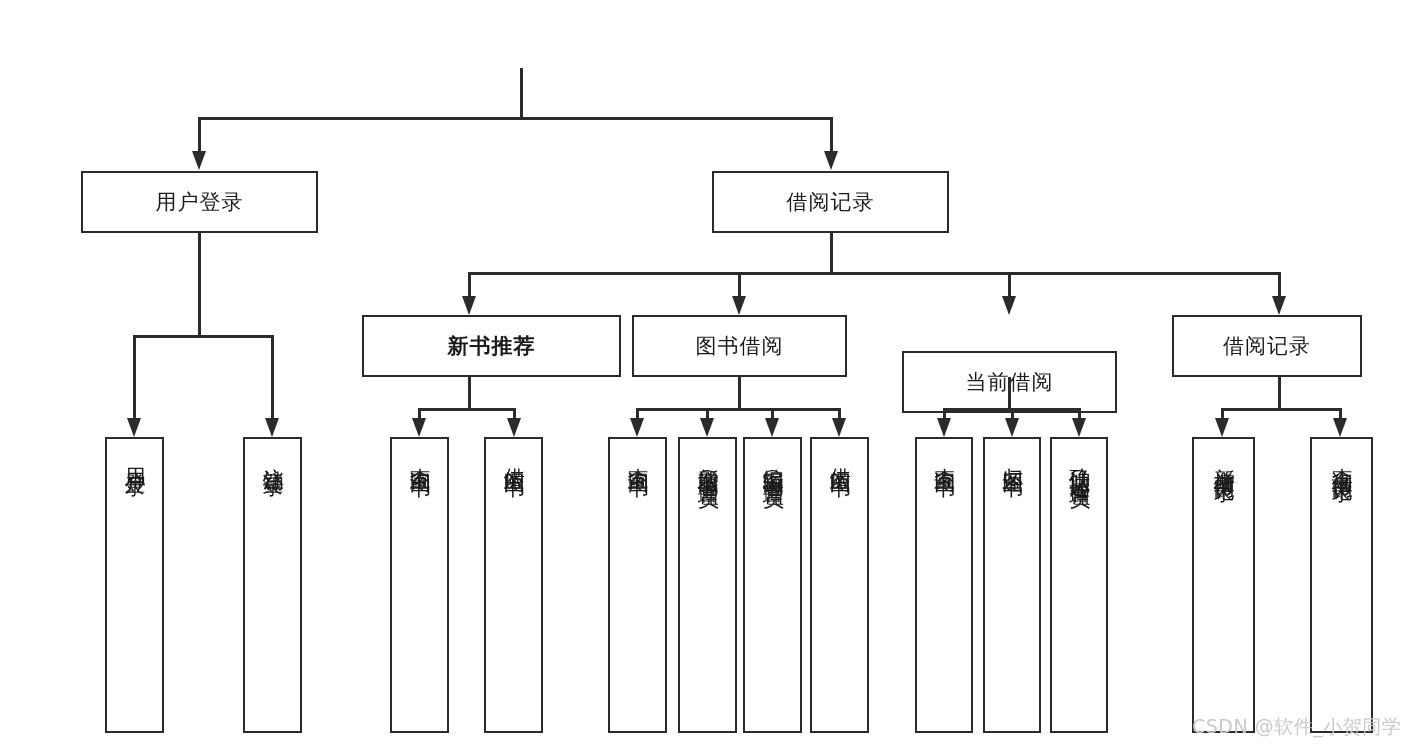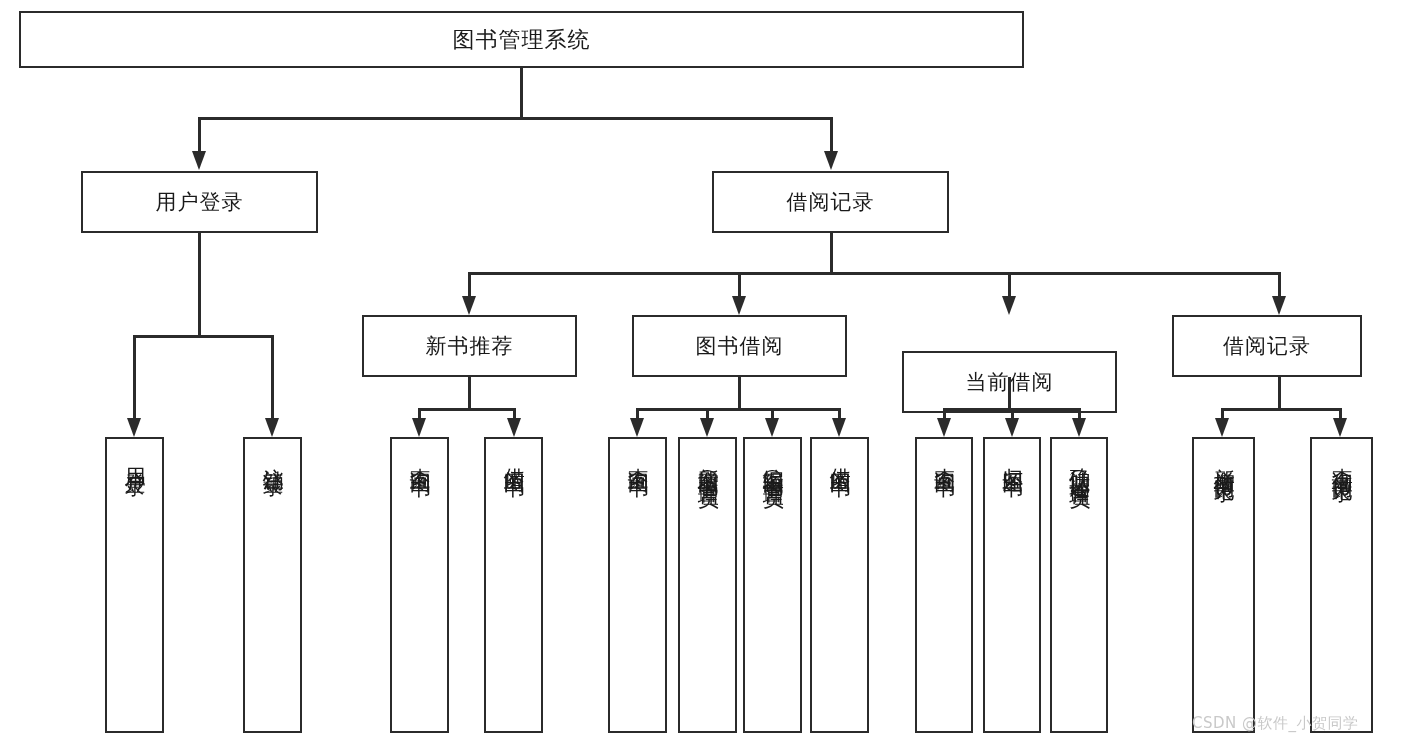--- a/index.html
+++ b/index.html
@@ -60,35 +60,32 @@
   .arrow{
     position:absolute;
     width:0;height:0;
     border-left:7.5px solid transparent;
     border-right:7.5px solid transparent;
     border-top:19px solid #2b2b2b;
   }
   
   .watermark{
     position:absolute;
-    font-size:15px;
+    font-size:19px;
     color:#c9c9c9;
     white-space:nowrap;
     letter-spacing:.5px;
     pointer-events:none;
   }
 </style>
 </head>
 <body>
 
 <div id="canvas">
 
-  <div class="node root" style="left:19px;top:11px;width:1005px;height:57px;">
-    <span class="label">图书管理系统</span>
-  </div>
 
   <div class="vline" style="left:520px;top:68px;height:49px;"></div>
   <div class="hline" style="left:198px;top:117px;width:634px;"></div>
   <div class="vline" style="left:198px;top:117px;height:34px;"></div>
   <div class="arrow" style="left:192px;top:151px;"></div>
   <div class="vline" style="left:830px;top:117px;height:34px;"></div>
   <div class="arrow" style="left:824px;top:151px;"></div>
 
   <div class="node lvl2" style="left:81px;top:171px;width:237px;height:62px;">
     <span class="label">用户登录</span>
@@ -109,21 +106,21 @@
   <div class="hline" style="left:468px;top:272px;width:812px;"></div>
   <div class="vline" style="left:468px;top:272px;height:24px;"></div>
   <div class="arrow" style="left:462px;top:296px;"></div>
   <div class="vline" style="left:738px;top:272px;height:24px;"></div>
   <div class="arrow" style="left:732px;top:296px;"></div>
   <div class="vline" style="left:1008px;top:272px;height:24px;"></div>
   <div class="arrow" style="left:1002px;top:296px;"></div>
   <div class="vline" style="left:1278px;top:272px;height:24px;"></div>
   <div class="arrow" style="left:1272px;top:296px;"></div>
 
-  <div class="node lvl3" style="left:362px;top:315px;width:215px;height:62px;">
+  <div class="node lvl3" style="left:362px;top:315px;width:259px;height:62px;font-weight:bold;">
     <span class="label">新书推荐</span>
   </div>
   <div class="node lvl3" style="left:632px;top:315px;width:215px;height:62px;text-align:right;">
     <span class="label">图书借阅</span>
   </div>
   <div class="node lvl3" style="left:902px;top:315px;width:215px;height:62px;margin-top:36px;">
     <span class="label">当前借阅</span>
   </div>
   <div class="node lvl3" style="left:1172px;top:315px;width:190px;height:62px;">
     <span class="label">借阅记录</span>

